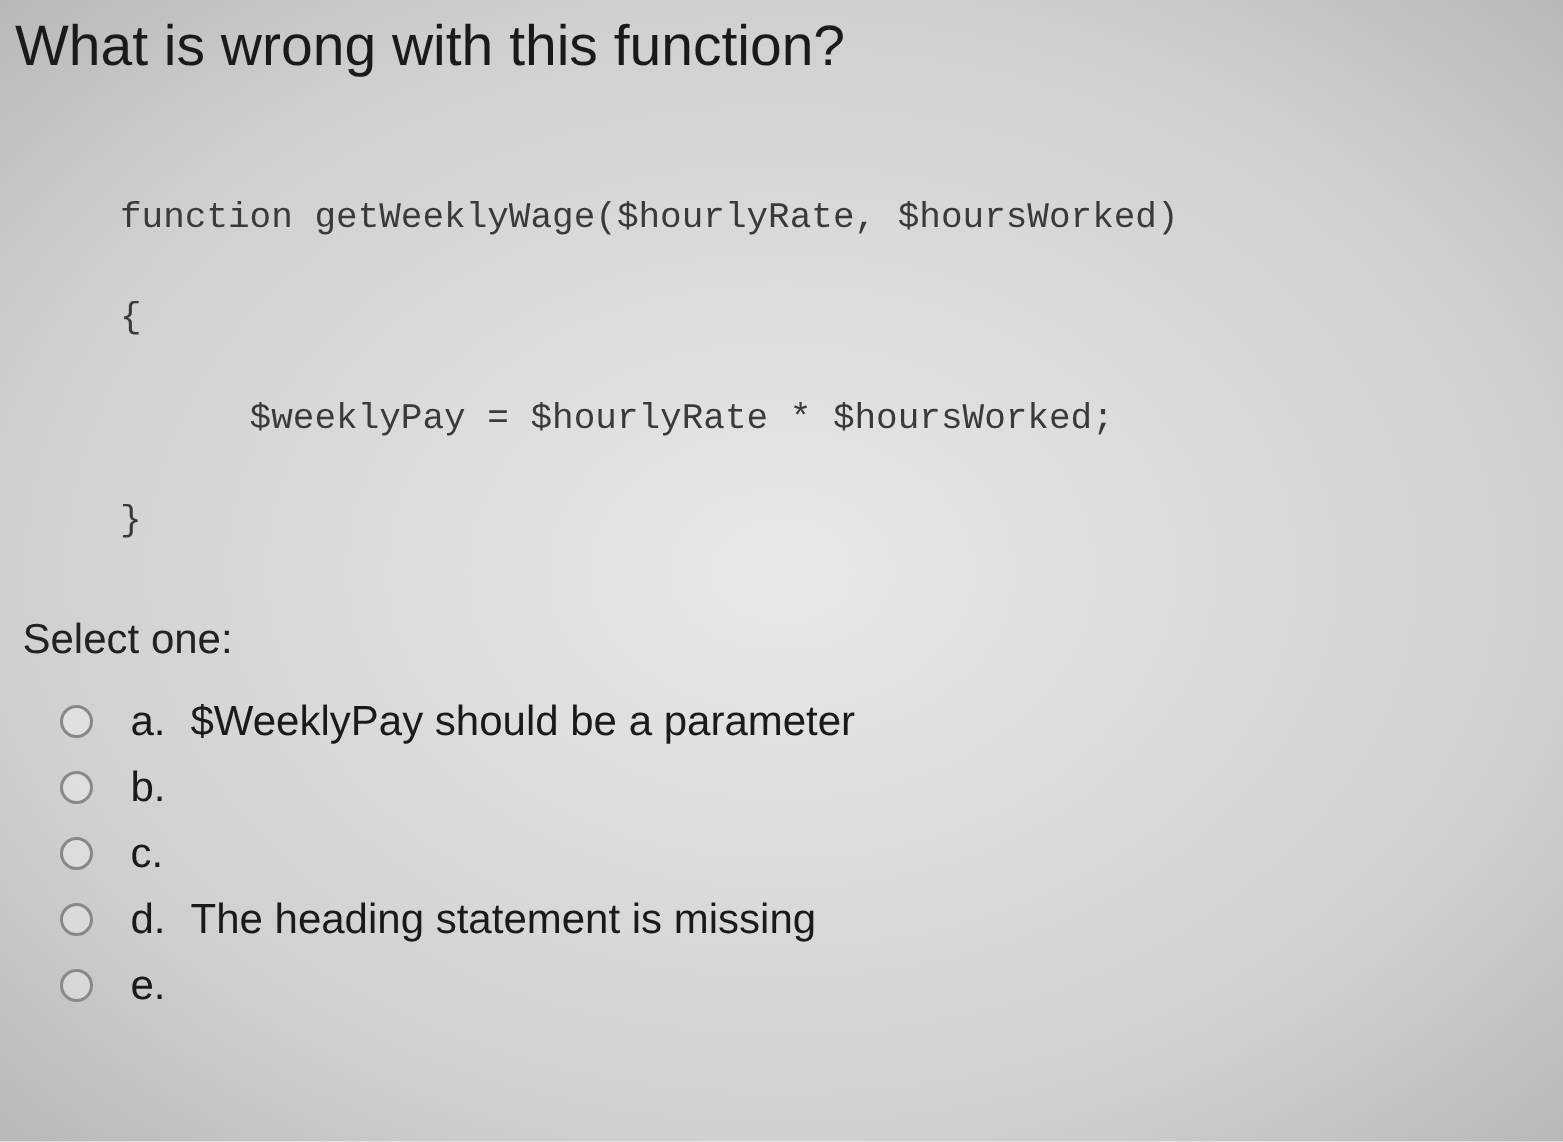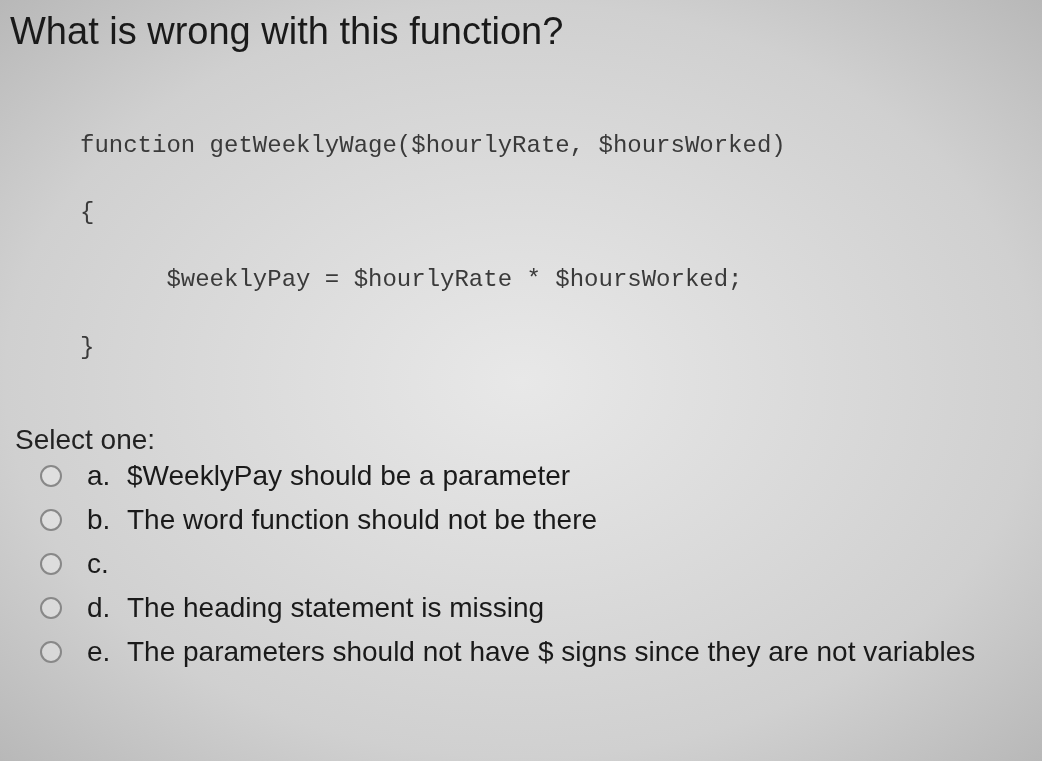--- a/index.html
+++ b/index.html
@@ -26,27 +26,27 @@
       color: #1a1a1a;
       margin-bottom: 76px;
       padding-left: 0;
     }
     .code-block {
       font-family: 'Courier New', Courier, monospace;
       font-size: 24px;
       color: #3a3a3a;
       padding-left: 70px;
       line-height: 1.4;
-      margin-bottom: 60px;
+      margin-bottom: 46px;
       white-space: pre;
     }
     .select-one {
       font-size: 28px;
       color: #222;
-      margin-bottom: 4px;
+      margin-bottom: 23px;
       padding-left: 5px;
     }
     .options {
       padding-left: 30px;
     }
     .option-row {
       display: flex;
       align-items: center;
       margin-bottom: 12px;
     }
@@ -89,30 +89,28 @@
 
   <div class="options">
     <div class="option-row">
       <div class="radio"></div>
       <span class="option-letter">a.</span>
       <span class="option-text">$WeeklyPay should be a parameter</span>
     </div>
     <div class="option-row">
       <div class="radio"></div>
       <span class="option-letter">b.</span>
-      <span class="option-text">The word function should not be there</span>
     </div>
     <div class="option-row">
       <div class="radio"></div>
       <span class="option-letter">c.</span>
     </div>
     <div class="option-row">
       <div class="radio"></div>
       <span class="option-letter">d.</span>
       <span class="option-text">The heading statement is missing</span>
     </div>
     <div class="option-row">
       <div class="radio"></div>
       <span class="option-letter">e.</span>
-      <span class="option-text">The parameters should not have $ signs since they are not variables</span>
     </div>
   </div>
 </div>
 
 </body></html>

